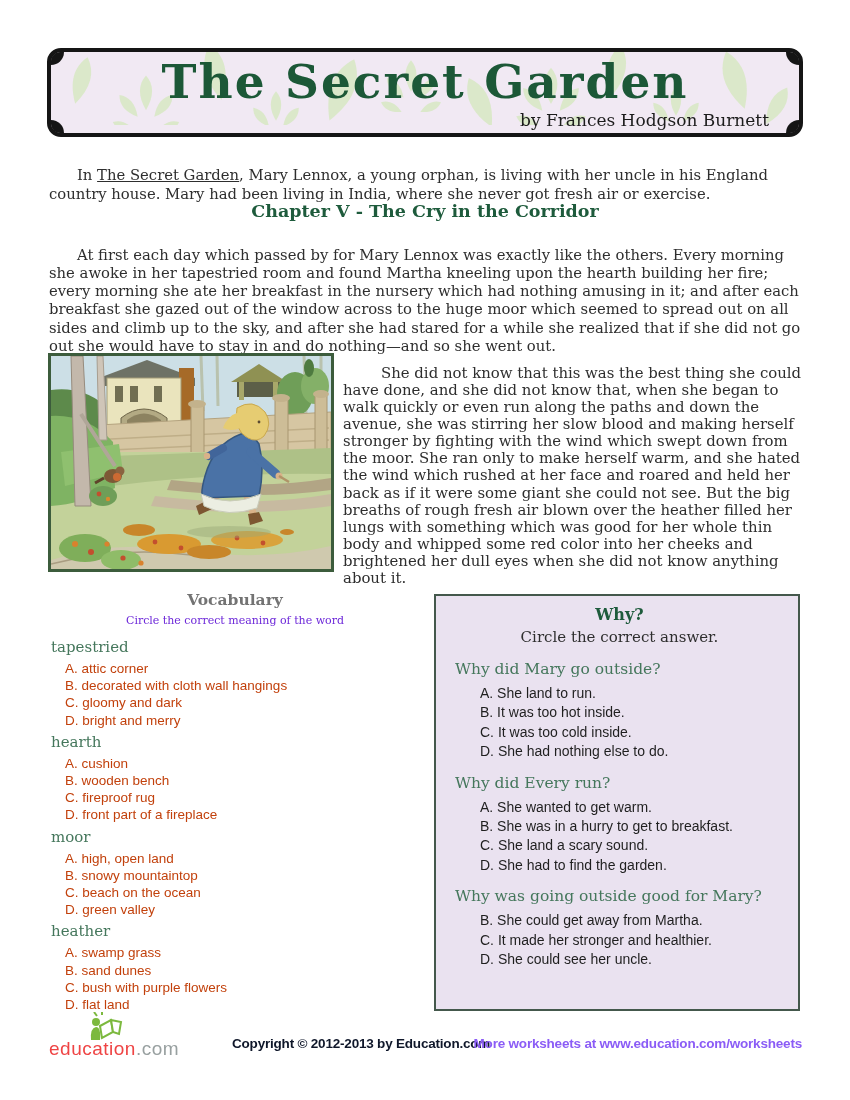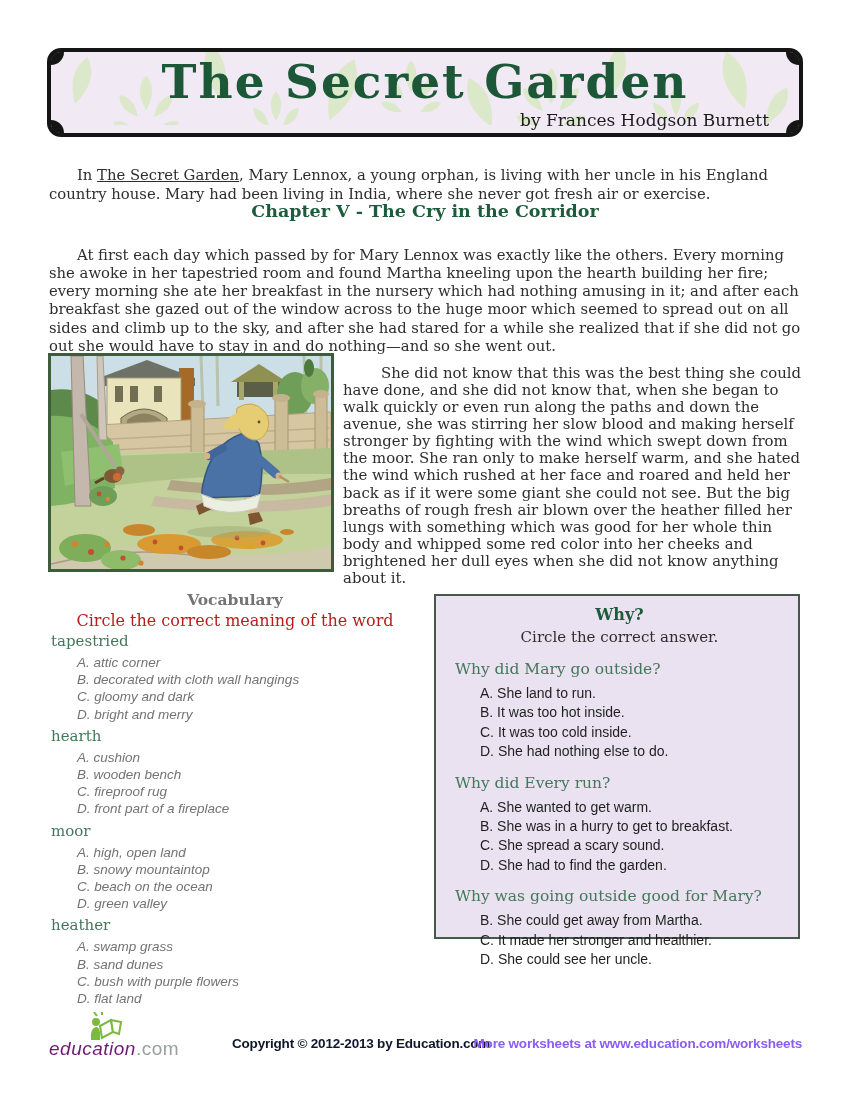--- a/index.html
+++ b/index.html
@@ -28,41 +28,41 @@
   .para1 .indent,.para2 .indent{display:inline-block;width:28px;}
   .illustration{position:absolute;left:48px;top:353px;width:286px;height:219px;
            border:3px solid #3c5c3c;box-sizing:border-box;background:#ccdfe6;}
   .illustration svg{display:block;width:100%;height:100%;}
   .para2{position:absolute;left:343px;top:350px;width:462px;font-size:14.9px;line-height:17.1px;}
   .para2 .indent{width:38px;}
 
   
   .vocab{position:absolute;left:51px;top:589px;width:368px;}
   .vocab-title{text-align:center;font-size:15.5px;font-weight:bold;color:#737373;line-height:22px;}
-  .vocab-instr{text-align:center;font-size:16px;line-height:20px;color:#b91c1c;}
+  .vocab-instr{text-align:center;font-size:11px;line-height:20px;color:#6d28d9;margin-bottom:6px;}
   .vocab-word{font-size:15px;color:#45775c;line-height:20px;margin:0 0 3px 0;}
-  .vocab-opt{margin-left:26px;font-family:"Liberation Sans",sans-serif;font-size:13.5px;
-             line-height:17.2px;color:#737373;font-style:italic;}
+  .vocab-opt{margin-left:14px;font-family:"Liberation Sans",sans-serif;font-size:13.5px;
+             line-height:17.2px;color:#c2410c;}
   .vocab-group{margin-bottom:3px;}
 
   
-  .whybox{position:absolute;left:434px;top:594px;width:366px;height:345px;box-sizing:border-box;
+  .whybox{position:absolute;left:434px;top:594px;width:366px;height:417px;box-sizing:border-box;
           background:#eae2f0;border:2px solid #44584c;padding:8px 14px 0 19px;}
   .why-title{text-align:center;font-size:16px;font-weight:bold;color:#1e5b3c;line-height:22px;}
   .why-instr{text-align:center;font-size:15px;line-height:22px;color:#2e2e2e;}
   .why-q{font-size:15.5px;color:#45775c;line-height:20px;margin:11px 0 5px 0;}
   .why-opt{margin-left:25px;font-family:"Liberation Sans",sans-serif;font-size:14px;
            line-height:19.4px;color:#1f1f1f;}
 
   
   .footer-logo{position:absolute;left:49px;top:1012px;width:190px;height:48px;}
   .logo-icon{position:absolute;left:34px;top:0;}
   .logo-text{position:absolute;left:0;top:26px;font-family:"Liberation Sans",sans-serif;
              font-size:19px;letter-spacing:.5px;}
-  .logo-text .g{color:#701a75;font-style:italic;} .logo-text .d{color:#98a0a0;}
+  .logo-text .g{color:#ef4444;} .logo-text .d{color:#98a0a0;}
   .copyright{position:absolute;left:232px;top:1036px;font-family:"Liberation Sans",sans-serif;
              font-size:13.5px;font-weight:bold;color:#0f172a;letter-spacing:-.2px;}
   .moretext{position:absolute;right:48px;top:1036px;font-family:"Liberation Sans",sans-serif;
              font-size:13.5px;font-weight:bold;color:#8b5cf6;letter-spacing:-.2px;}
 </style>
 </head>
 <body>
 
 <div class="page">
 
@@ -254,21 +254,21 @@
       <div class="why-opt">A. She land to run.</div>
       <div class="why-opt">B. It was too hot inside.</div>
       <div class="why-opt">C. It was too cold inside.</div>
       <div class="why-opt">D. She had nothing else to do.</div>
     </div>
 
     <div>
       <div class="why-q">Why did Every run?</div>
       <div class="why-opt">A. She wanted to get warm.</div>
       <div class="why-opt">B. She was in a hurry to get to breakfast.</div>
-      <div class="why-opt">C. She spread a scary sound.</div>
+      <div class="why-opt">C. She land a scary sound.</div>
       <div class="why-opt">D. She had to find the garden.</div>
     </div>
 
     <div>
       <div class="why-q">Why was going outside good for Mary?</div>
       <div class="why-opt">B. She could get away from Martha.</div>
       <div class="why-opt">C. It made her stronger and healthier.</div>
       <div class="why-opt">D. She could see her uncle.</div>
     </div>
   </div>

